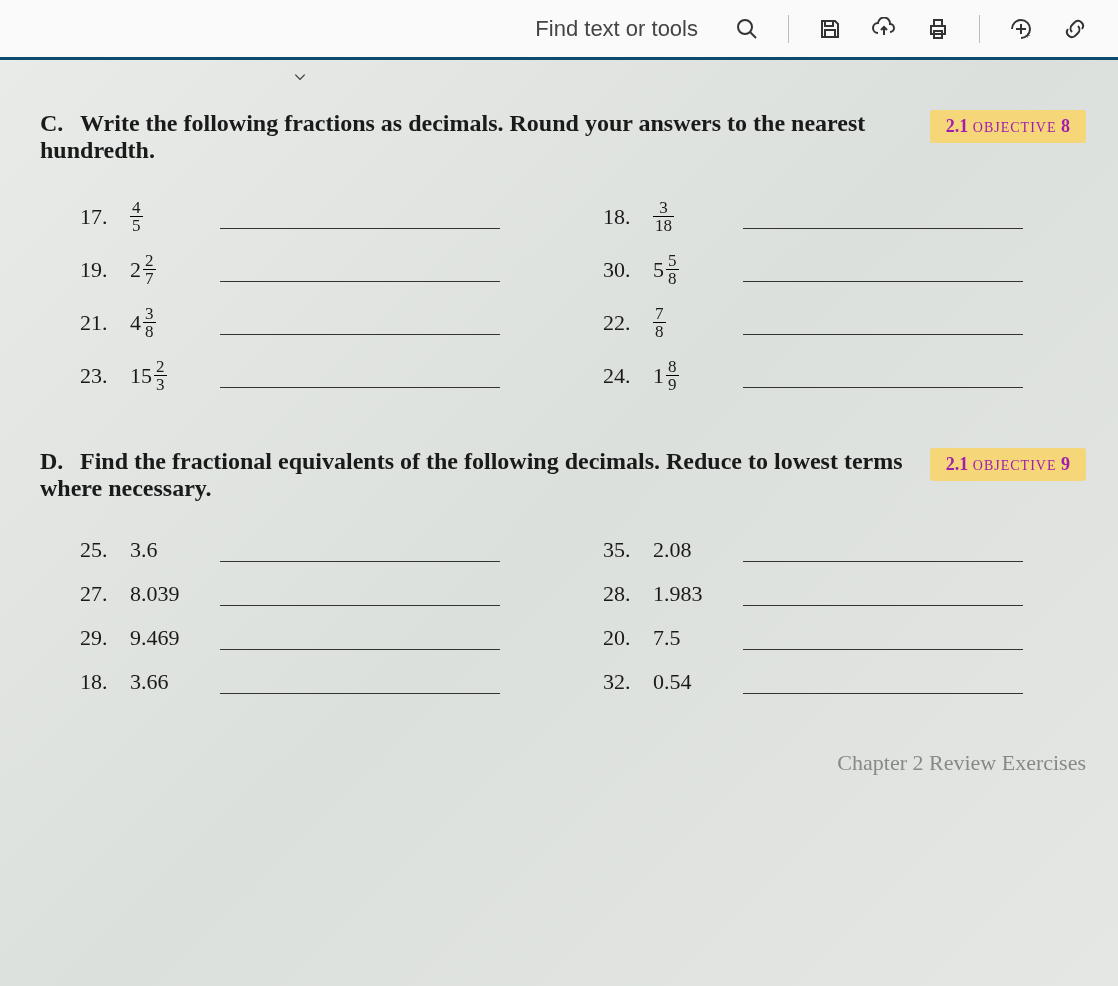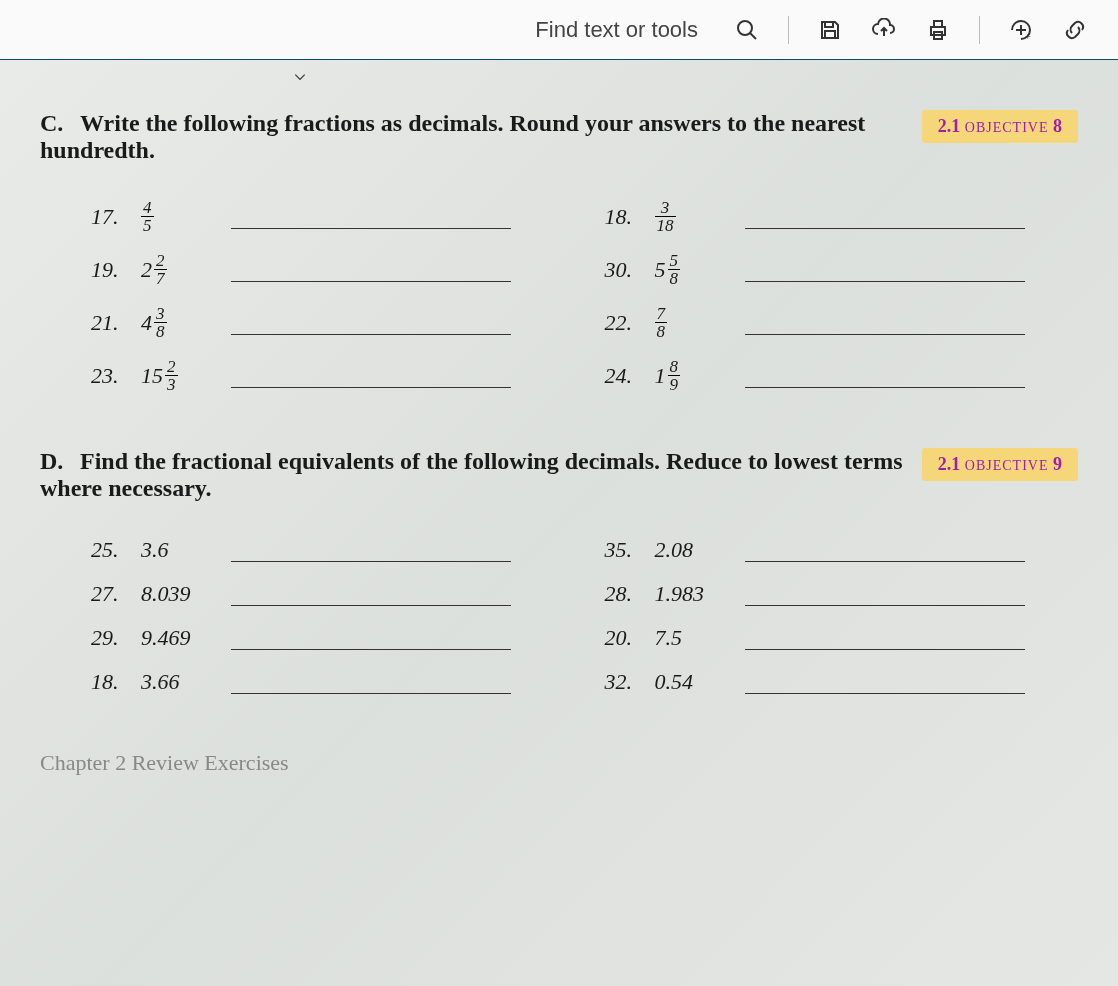--- a/index.html
+++ b/index.html
@@ -14,21 +14,21 @@
       height: 986px;
       overflow: hidden;
     }
     .toolbar {
       background: #fafafa;
       height: 60px;
       display: flex;
       align-items: center;
       justify-content: flex-end;
       padding: 0 30px;
-      border-bottom: 1px solid #0c4a6e;
+      border-bottom: 3px solid #0c4a6e;
       gap: 28px;
     }
     .search-text {
       color: #444;
       font-size: 22px;
       margin-right: 8px;
       font-family: -apple-system, sans-serif;
     }
     .toolbar-icon {
       width: 26px;
@@ -43,21 +43,21 @@
       fill: none;
       stroke-width: 2;
     }
     .divider-v {
       width: 1px;
       height: 28px;
       background: #bbb;
     }
     .page-content {
       background: linear-gradient(135deg, #e8ebe8 0%, #dce0dd 50%, #e4e7e4 100%);
-      padding: 50px 40px 20px 40px;
+      padding: 50px 32px 20px 40px;
       height: 926px;
       position: relative;
     }
     .chevron-top {
       position: absolute;
       top: 10px;
       left: 290px;
       color: #333;
     }
     .section-header {
@@ -87,23 +87,22 @@
     }
     .objective-badge .small {
       font-size: 14px;
       font-weight: normal;
       letter-spacing: 1px;
     }
     .problems-grid {
       display: grid;
       grid-template-columns: 1fr 1fr;
       gap: 18px 40px;
-      margin-left: 51px;
+      margin-left: 40px;
       margin-bottom: 55px;
-      font-style: italic;
     }
     .problem {
       display: flex;
       align-items: center;
       font-size: 22px;
       color: #1a1a1a;
     }
     .problem-num {
       width: 50px;
       font-weight: normal;
@@ -136,21 +135,21 @@
       margin-right: 2px;
     }
     .answer-line {
       flex: 1;
       border-bottom: 1.5px solid #333;
       height: 24px;
       max-width: 280px;
       margin-left: 10px;
     }
     .footer-text {
-      text-align: left;
+      text-align: right;
       color: #888;
       font-size: 22px;
       margin-top: 50px;
       font-family: Georgia, serif;
     }
     .section-d {
       margin-top: 20px;
     }
   </style>
 </head>

